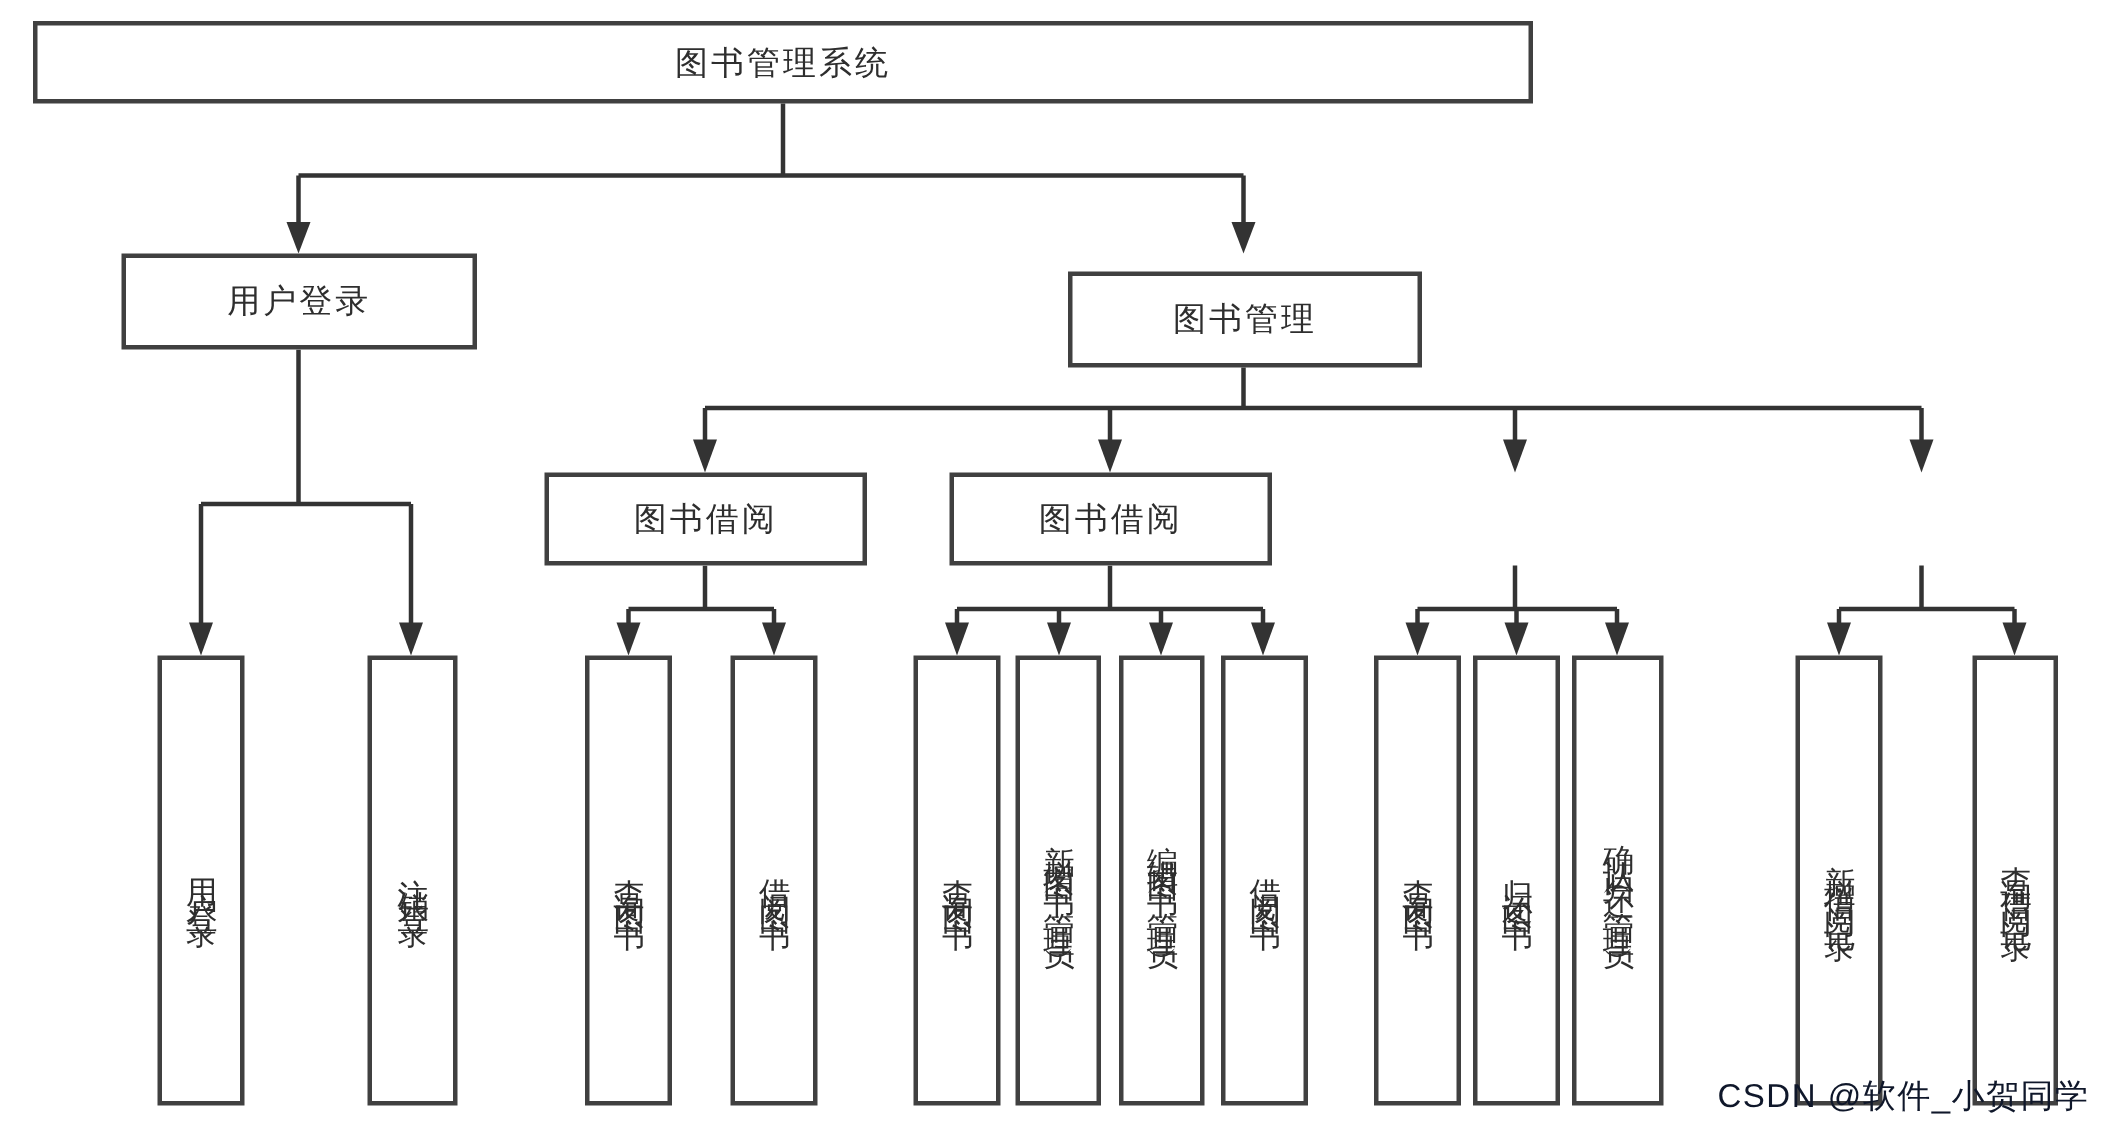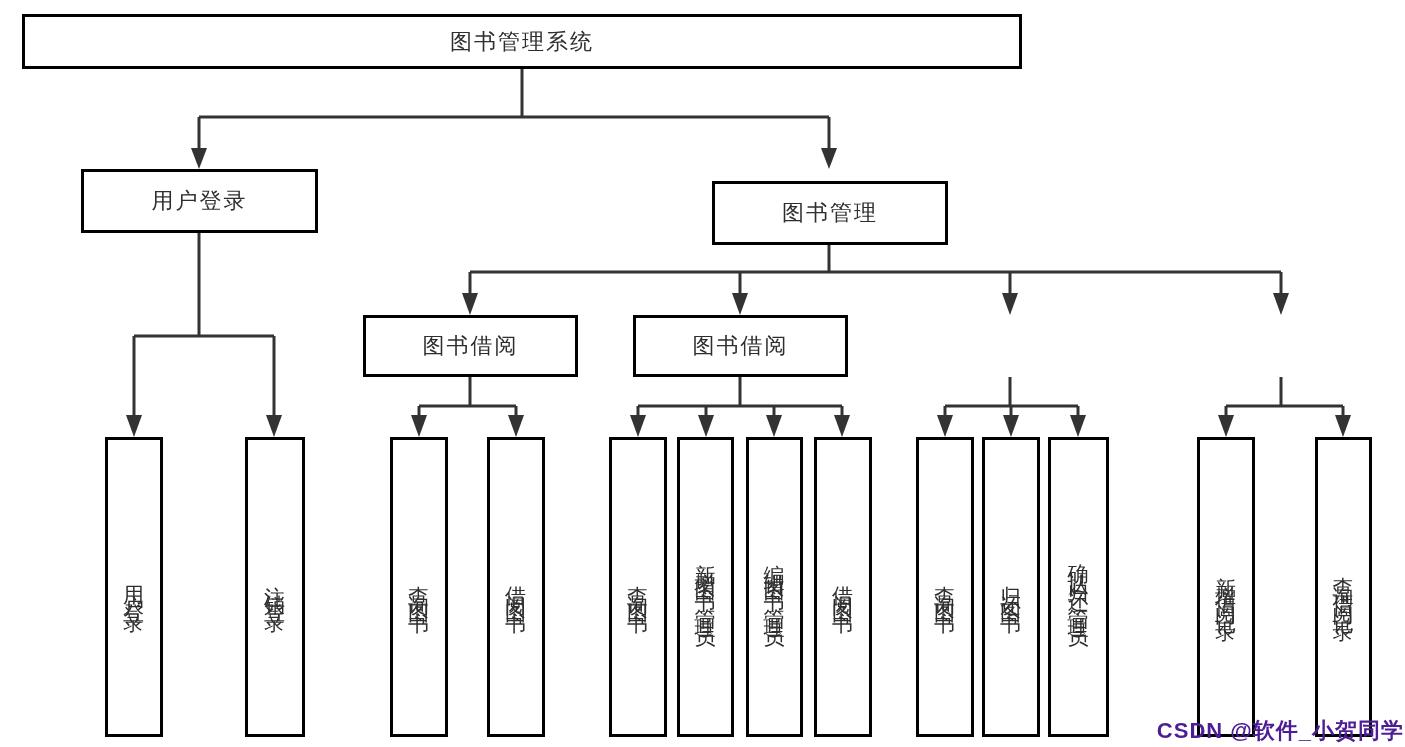--- a/index.html
+++ b/index.html
@@ -15,21 +15,21 @@
     position: absolute;
     left: 0; top: 0;
     width: 1405px; height: 747px;
   }
   #connectors path { stroke: #333333; stroke-width: 3; fill: none; }
   #connectors polygon { fill: #333333; stroke: none; }
   .box {
     position: absolute;
     box-sizing: border-box;
     background: #ffffff;
-    border: 3px solid #000000;
+    border: 3px solid #404040;
     display: flex;
     align-items: center;
     justify-content: center;
     color: #2e2e2e;
     text-align: center;
   }
   .hbox {
     font-size: 22px;
     letter-spacing: 2px;
     line-height: 1;
@@ -57,28 +57,27 @@
   .n-l4-f   { left: 677px;  width: 57px; }
   .n-l4-g   { left: 746px;  width: 57px; }
   .n-l4-h   { left: 814px; }
   .n-l4-i   { left: 916px; }
   .n-l4-j   { left: 982px; }
   .n-l4-k   { left: 1048px; width: 61px; }
   .n-l4-l   { left: 1197px; }
   .n-l4-m   { left: 1315px; width: 57px; }
   .watermark {
     position: absolute;
-    right: 1px;
+    right: 12px;
     bottom: 1px;
     font-size: 22px;
     letter-spacing: 1px;
-    color: #4c1d95;
+    color: #0f172a;
     z-index: 5;
     white-space: nowrap;
-    font-weight: bold;
   }
 </style>
 </head>
 <body>
 
 <div id="stage">
 
   <svg id="connectors" viewBox="0 0 1405 747" xmlns="http://www.w3.org/2000/svg">
 
     <path d="M522 68 V117"></path>

